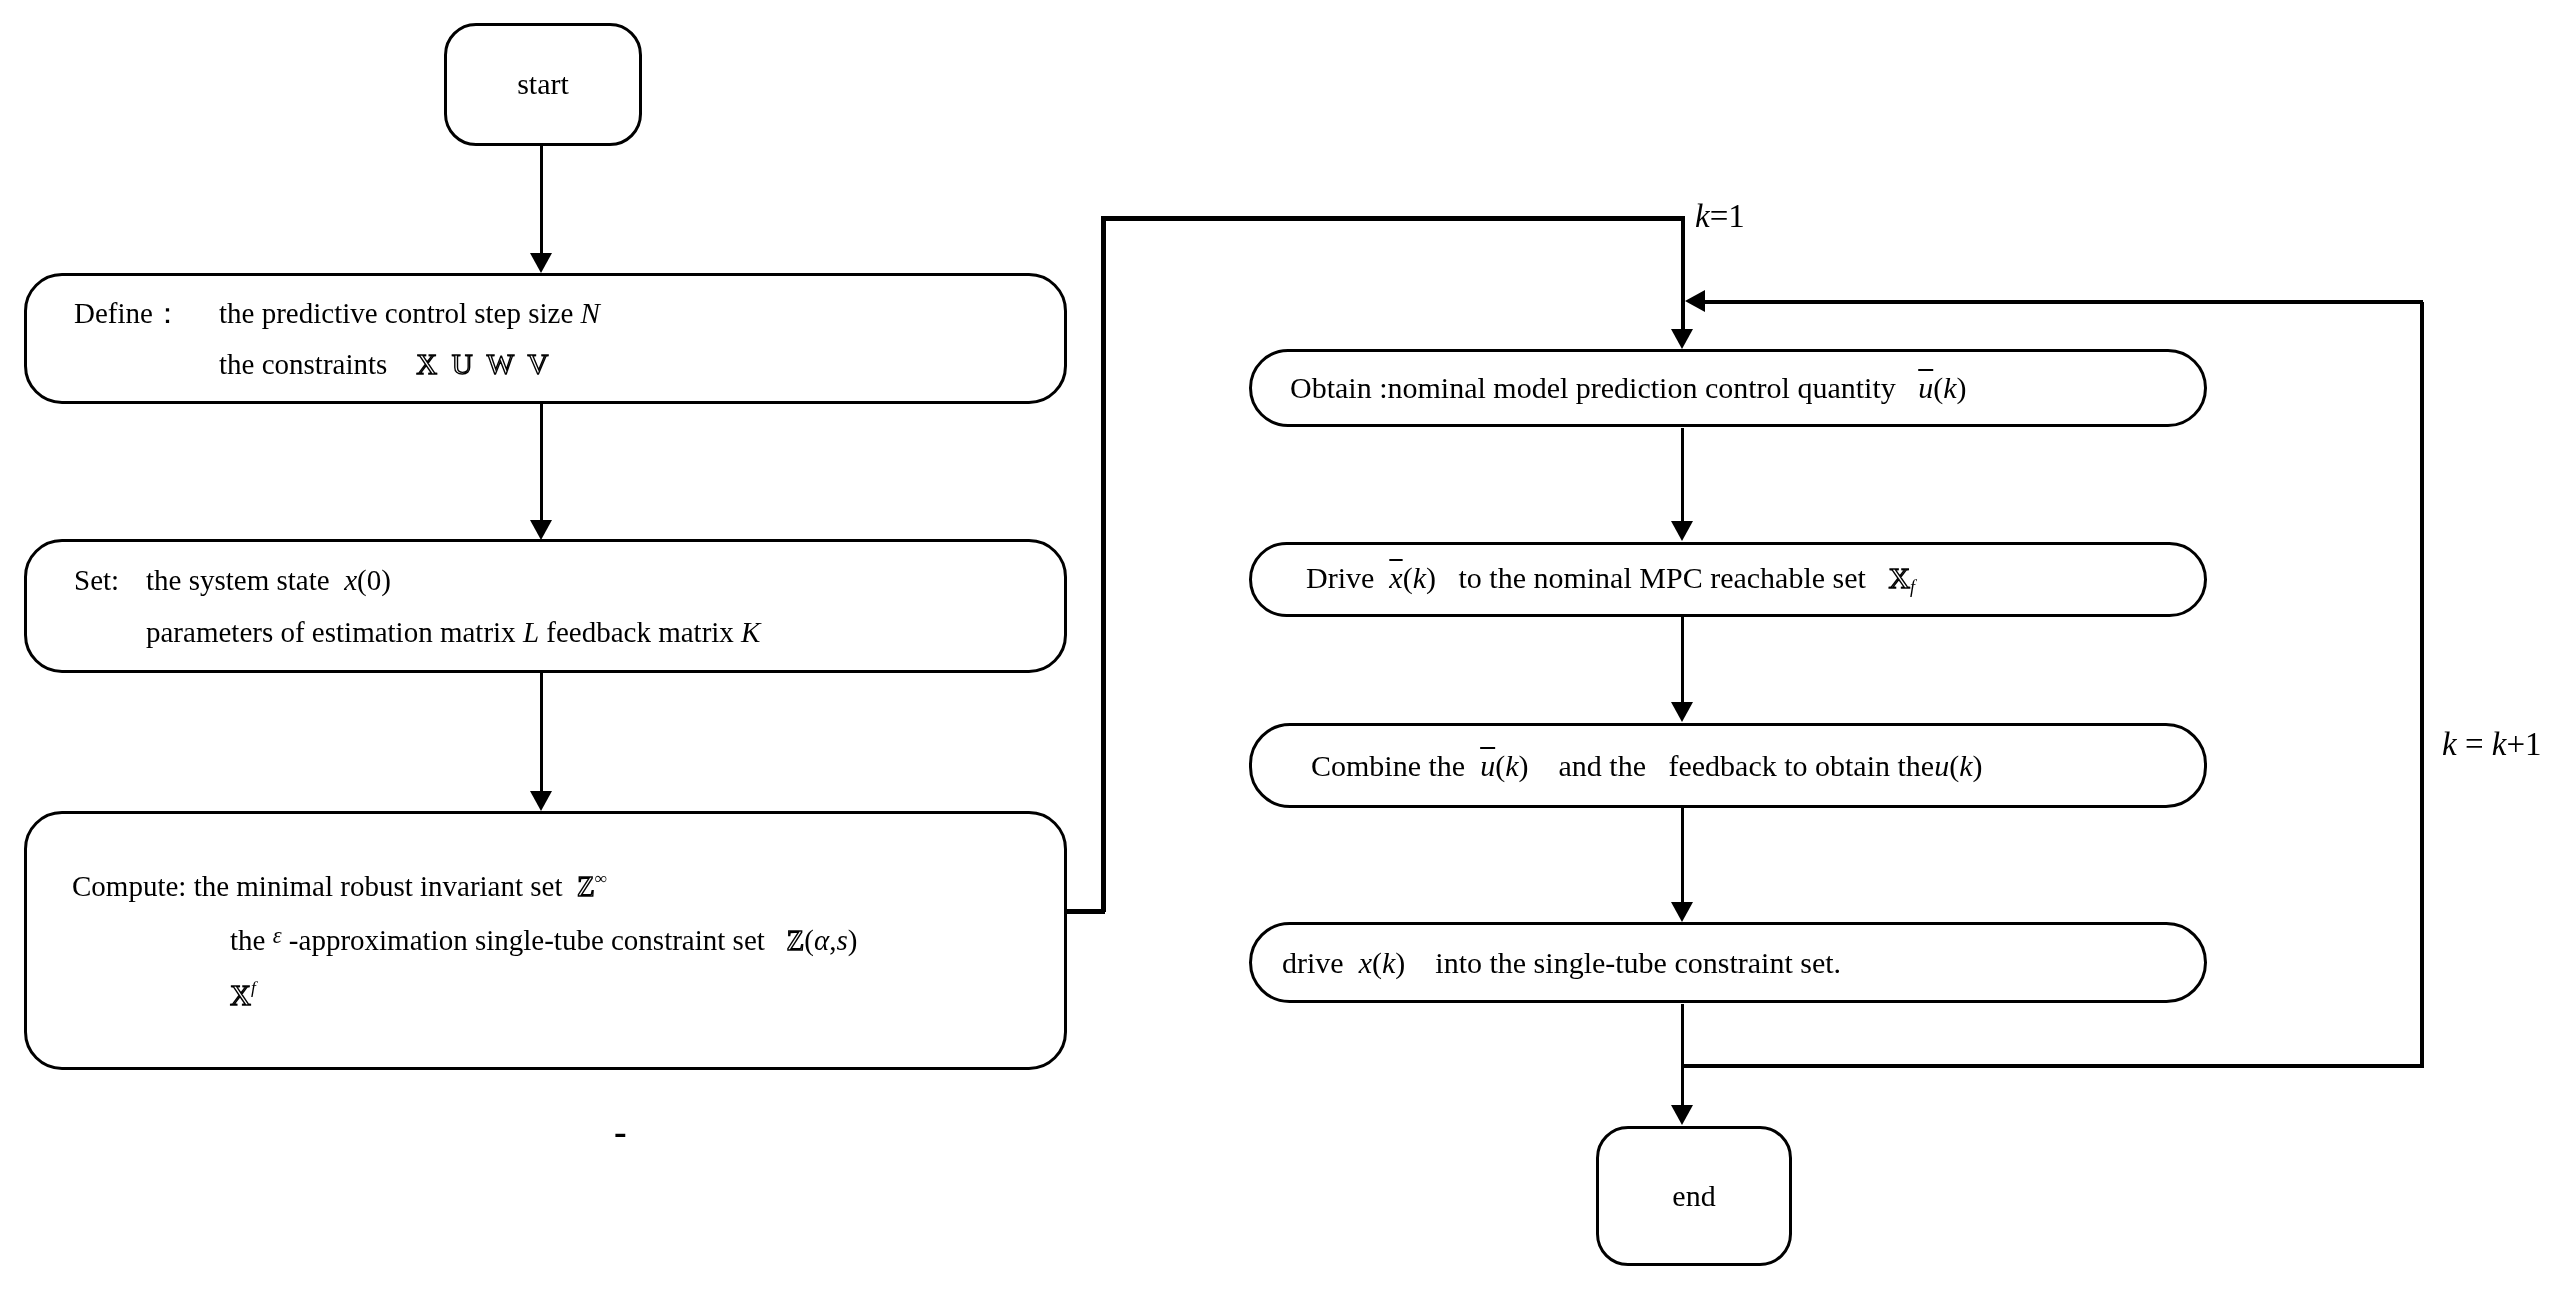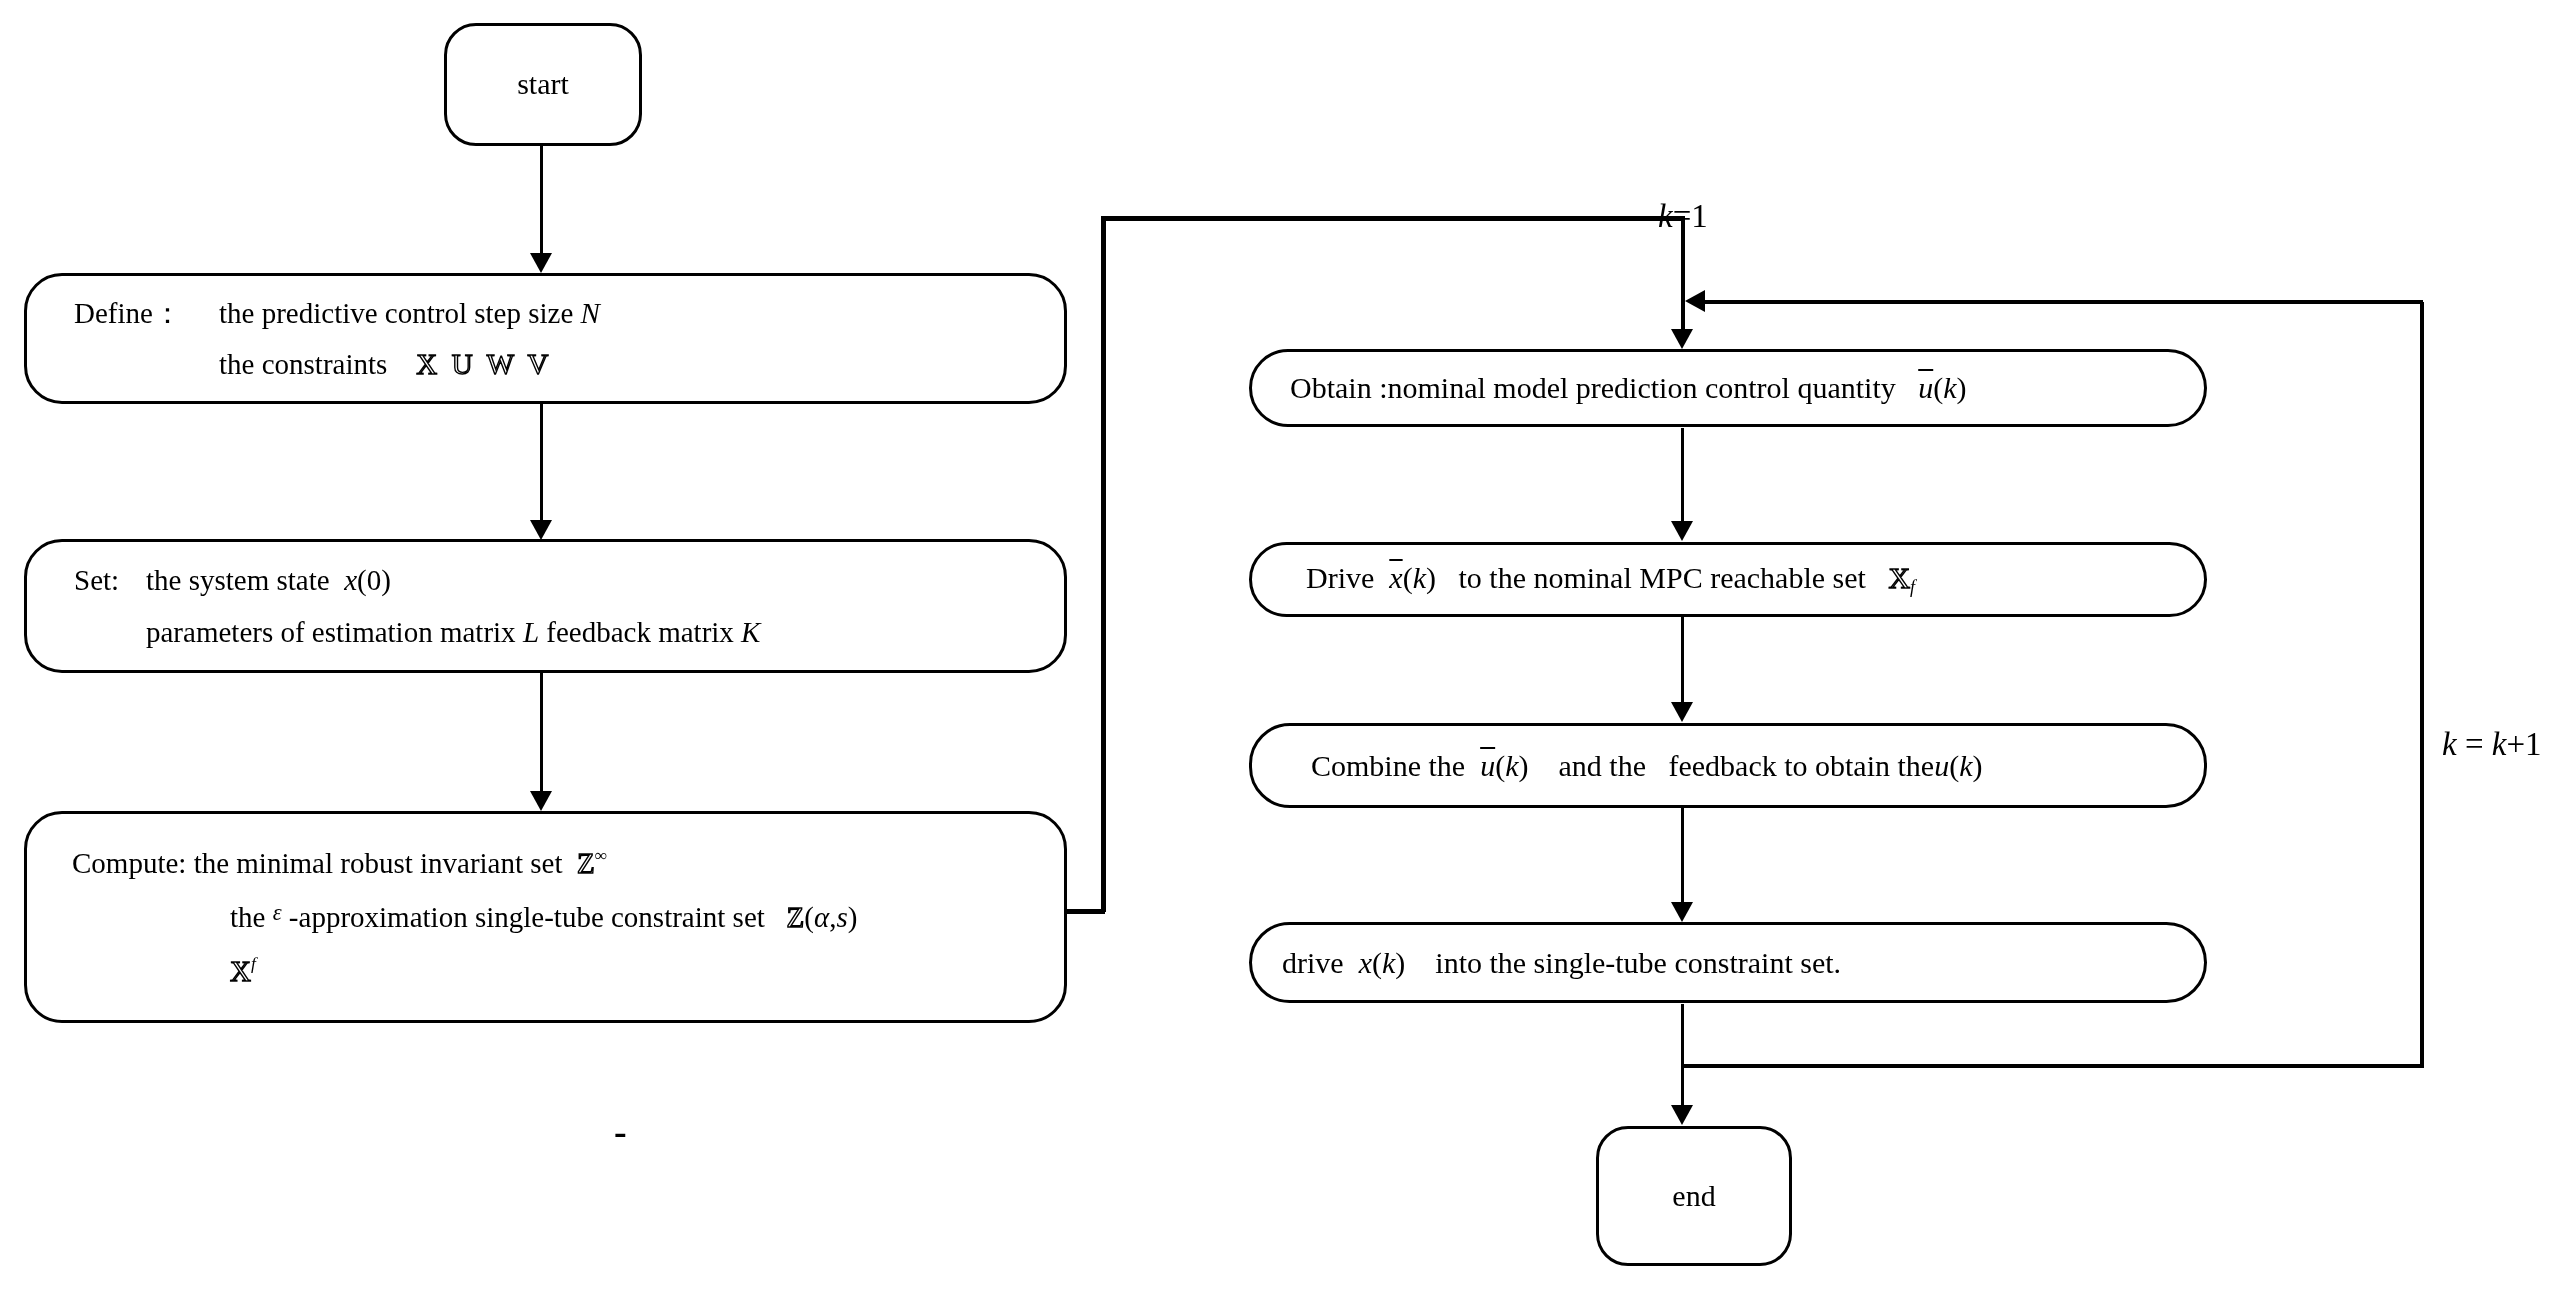--- a/index.html
+++ b/index.html
@@ -53,21 +53,21 @@
   <div class="node lbox" style="left:24px;top:539px;width:1043px;height:134px;padding-left:47px;gap:15px;">
     <div class="lline">
       <span class="lab rich" style="width:72px"><span class="">Set: </span></span>
       <span class="rich"><span class="">the system state  </span><span class="it">x</span><span class="">(0)</span></span>
     </div>
     <div class="lline" style="padding-left:72px">
       <span class="rich"><span class="">parameters of estimation matrix </span><span class="it">L</span><span class=""> feedback matrix </span><span class="it">K</span></span>
     </div>
   </div>
 
-  <div class="node lbox" style="left:24px;top:811px;width:1043px;height:212px;padding-left:45px;gap:18px;">
+  <div class="node lbox" style="left:24px;top:811px;width:1043px;height:259px;padding-left:45px;gap:18px;">
     <div class="lline rich"><span class="">Compute: the minimal robust invariant set  </span><span class="bb">Z</span><span class="sub">∞</span></div>
     <div class="lline rich" style="padding-left:158px"><span class="">the </span><span class="eps">ε</span><span class=""> -approximation single-tube constraint set   </span><span class="bb">Z</span><span class="">(</span><span class="it">α</span><span class="">,</span><span class="it">s</span><span class="">)</span></div>
     <div class="lline rich" style="padding-left:158px"><span class="bb">X</span><span class="sub it">f</span></div>
   </div>
 
   <div class="node rnode" style="left:1249px;top:349px;width:958px;height:78px;padding-left:38px;">
     <span class="rich"><span class="">Obtain :nominal model prediction control quantity   </span><span class="it ov">u</span><span class="">(</span><span class="it">k</span><span class="">)</span></span>
   </div>
 
   <div class="node rnode" style="left:1249px;top:542px;width:958px;height:75px;padding-left:54px;">
@@ -111,18 +111,18 @@
   <div class="ah ah-down" style="left:1671px;top:902px;"></div>
 
   <div class="vline" style="left:1681px;top:1004px;width:3px;height:103px;"></div>
   <div class="ah ah-down" style="left:1671px;top:1105px;"></div>
 
   <div class="hline" style="left:1683px;top:1064px;width:741px;height:3.8px;"></div>
   <div class="vline" style="left:2420px;top:302px;width:3.8px;height:766px;"></div>
   <div class="hline" style="left:1705px;top:300px;width:718px;height:3.8px;"></div>
   <div class="ah ah-left" style="left:1685px;top:290px;"></div>
 
-  <div class="elabel rich" style="left:1658px;top:198px;"><span class="it">k</span><span class="">=1</span></div>
+  <div class="elabel rich" style="left:1695px;top:198px;"><span class="it">k</span><span class="">=1</span></div>
   <div class="elabel rich" style="left:2442px;top:726px;"><span class="it">k</span><span class=""> = </span><span class="it">k</span><span class="">+1</span></div>
   <div class="dash rich" style="left:614px;top:1109px;"><span class="">-</span></div>
 
 </div>
 
 
 </body></html>

